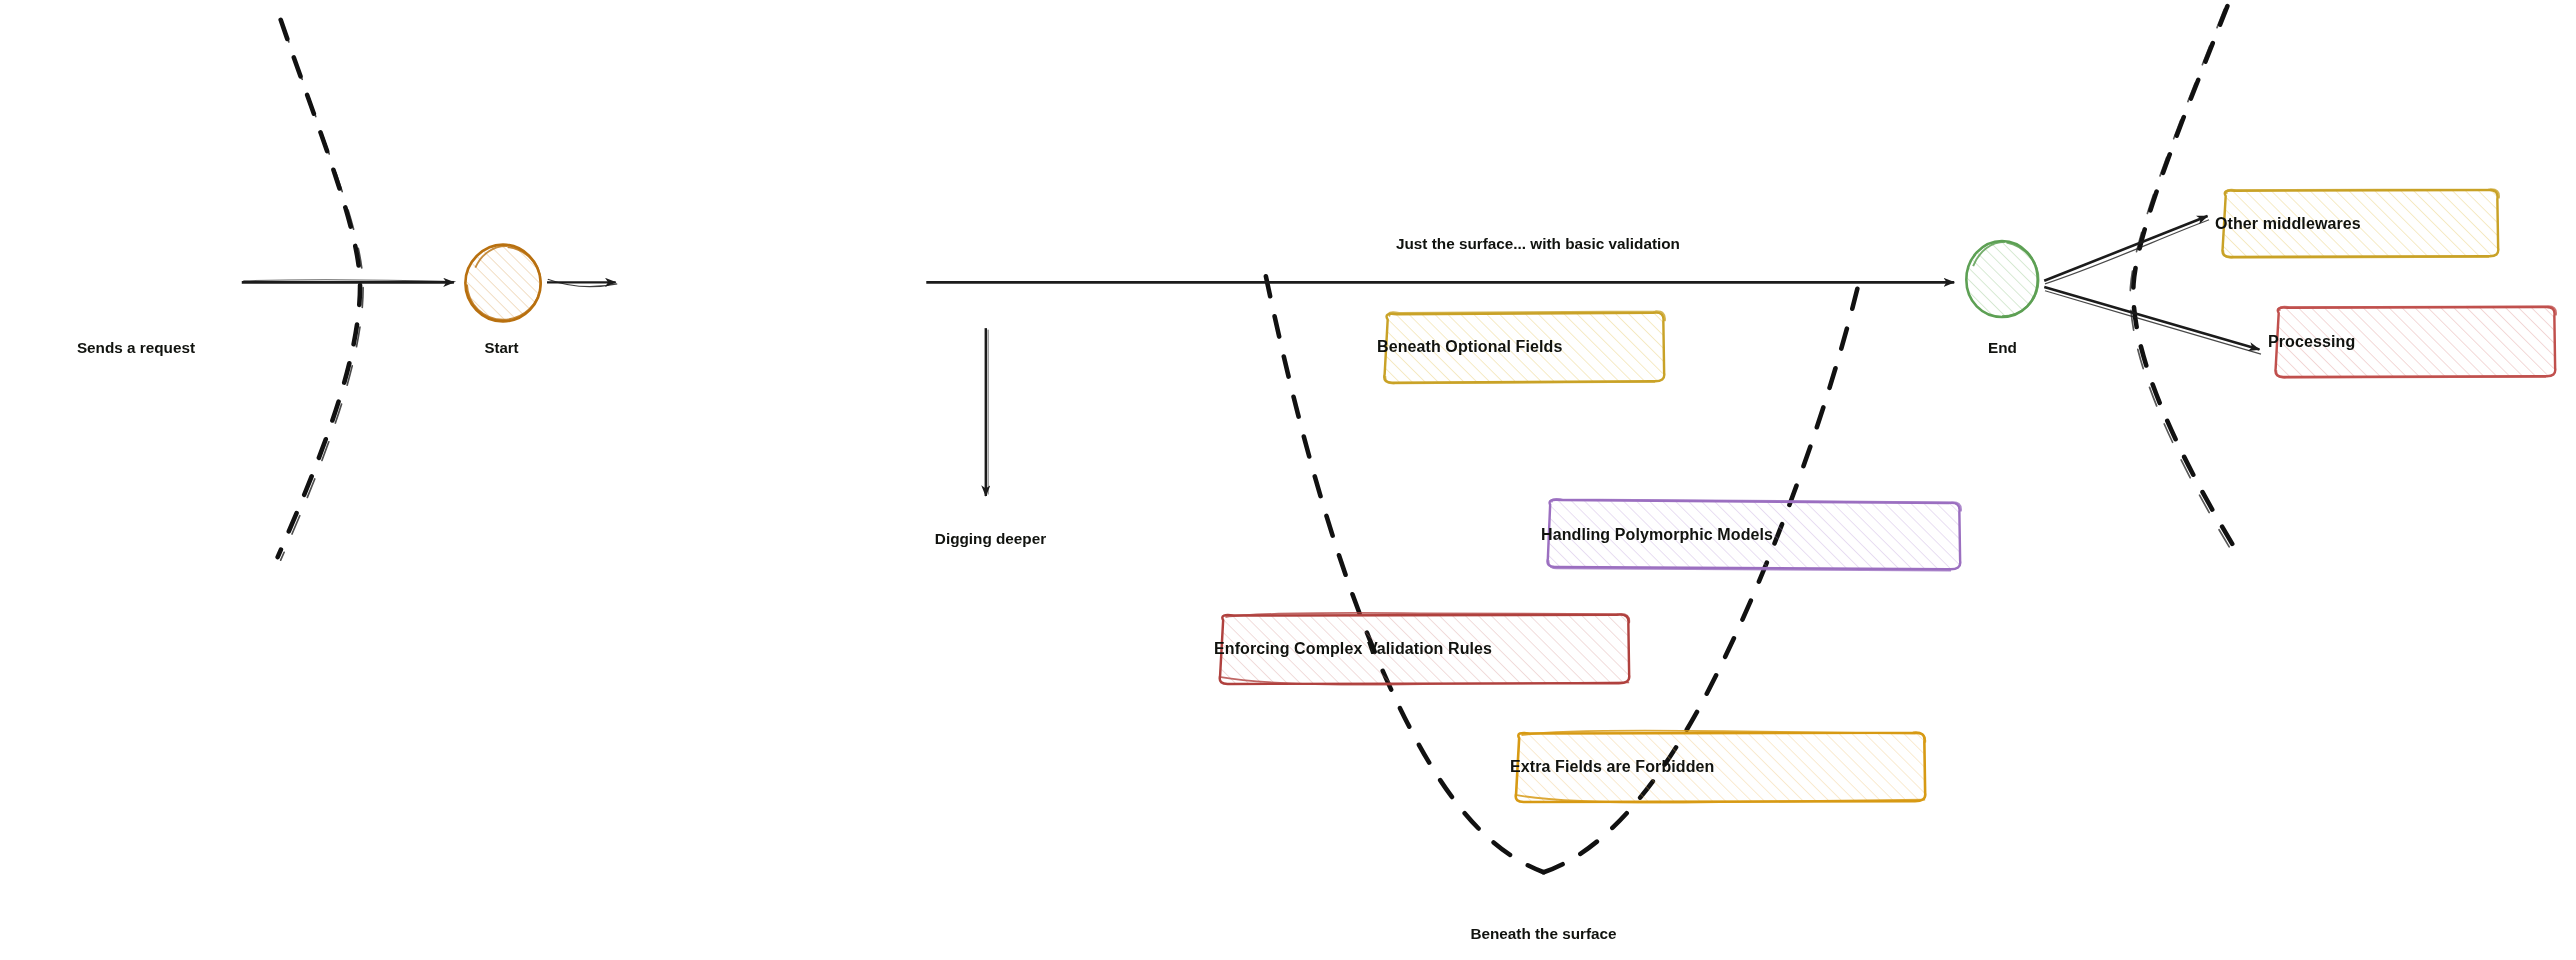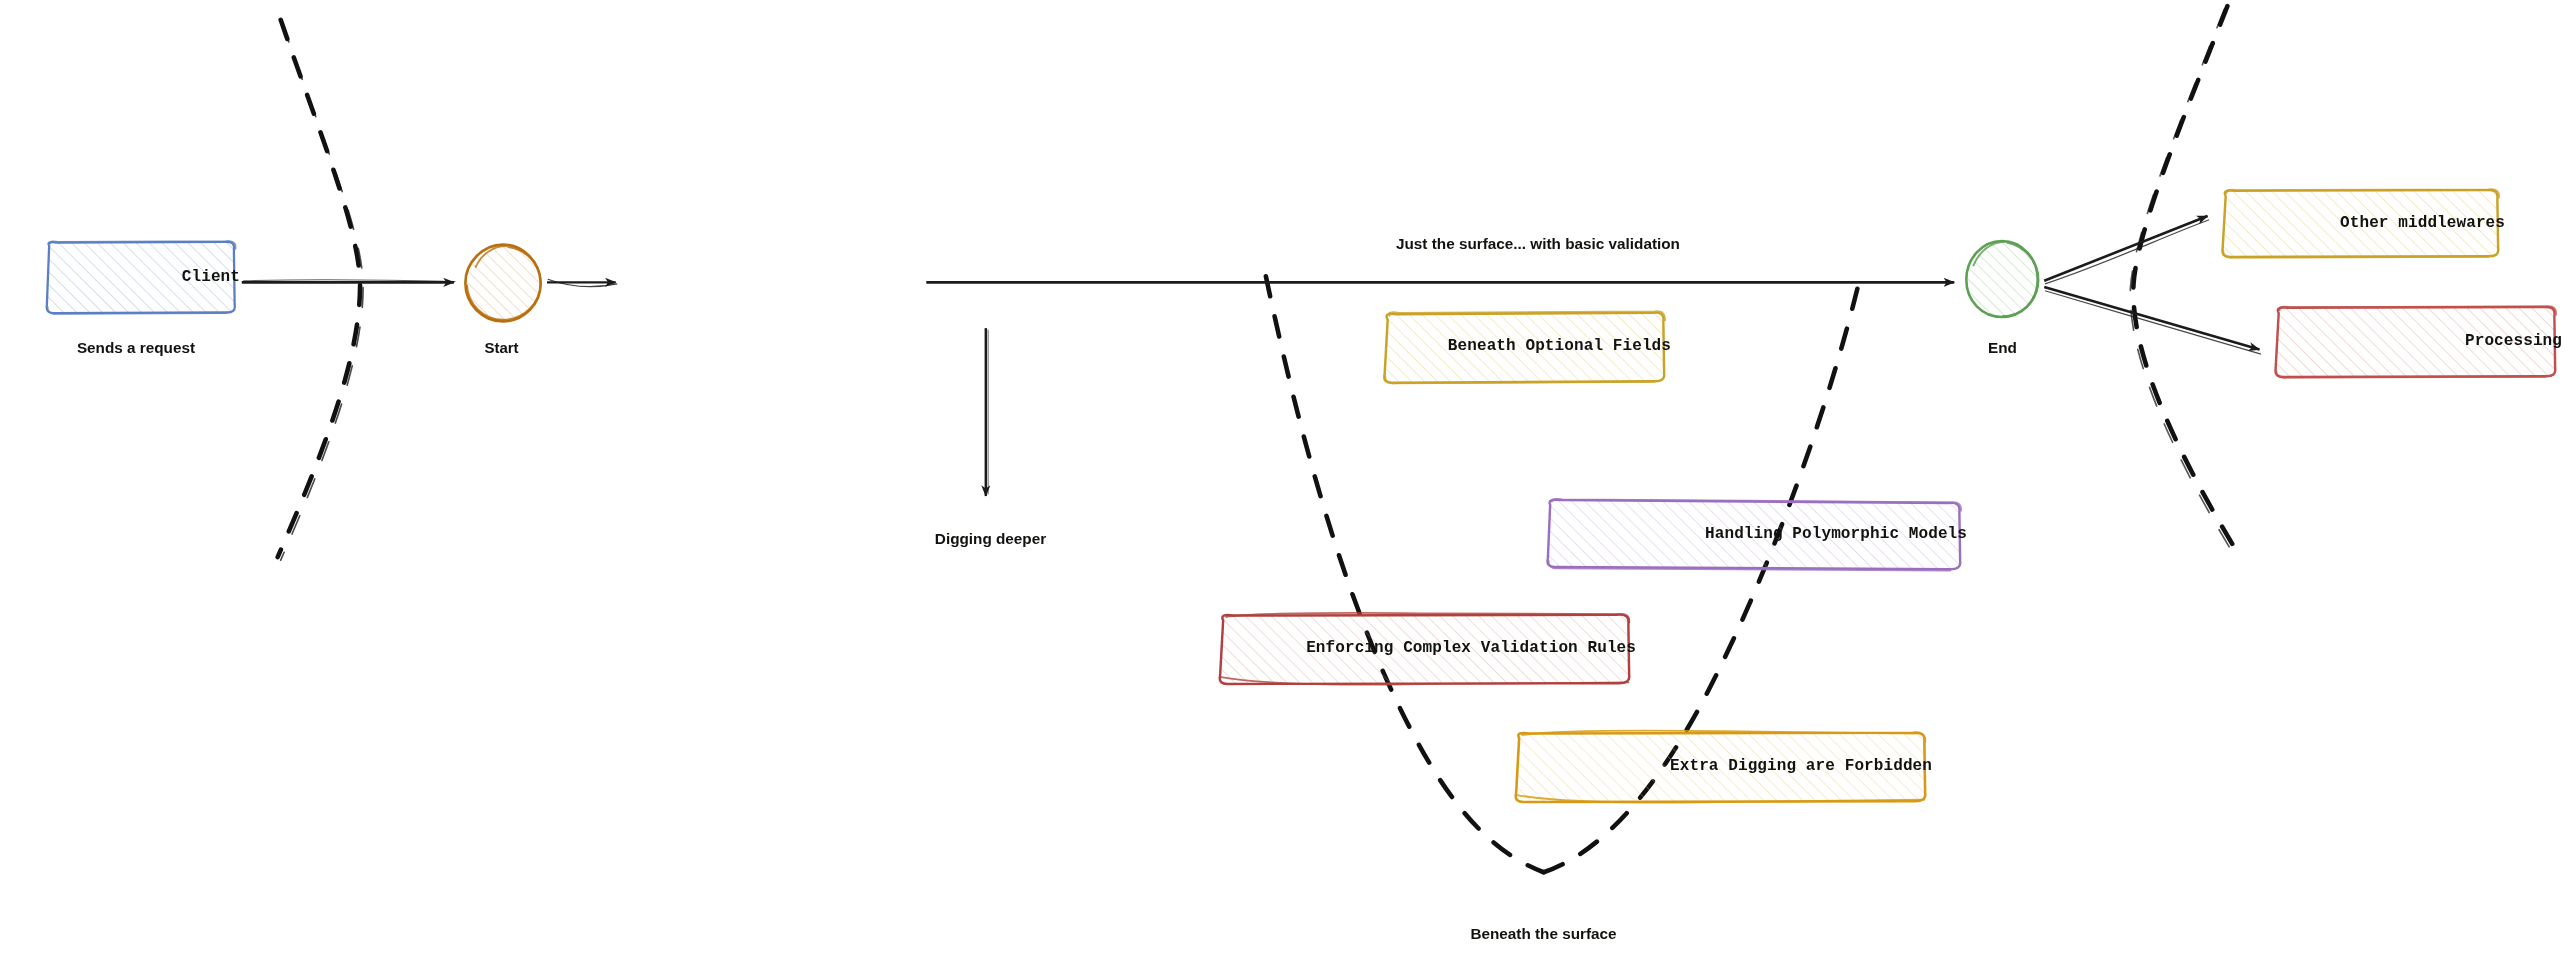--- a/index.html
+++ b/index.html
@@ -4,21 +4,21 @@
 <style>
   html,body{margin:0;padding:0;background:#ffffff;}
   body{
     width:2576px;height:960px;position:relative;overflow:hidden;
     font-family:"Liberation Sans",sans-serif;
   }
   #stage{position:absolute;inset:0;width:2576px;height:960px;}
   svg.layer{position:absolute;left:0;top:0;width:2576px;height:960px;overflow:visible;}
 
   
-  .node{position:absolute;box-sizing:border-box;display:flex;align-items:center;justify-content:flex-end;font-family:Liberation Mono, monospace;}
+  .node{position:absolute;box-sizing:border-box;display:flex;align-items:center;justify-content:flex-start;}
   .node .lbl{
     position:relative;z-index:3;font-weight:bold;color:#11130f;
     letter-spacing:0.1px;text-align:center;line-height:1.2;white-space:nowrap;
   }
   .node .shell{position:absolute;inset:0;z-index:1;}
   .node .shell svg{width:100%;height:100%;overflow:visible;}
 
   
   .caption{position:absolute;font-weight:bold;color:#11130f;white-space:nowrap;text-align:center;}
 
@@ -81,35 +81,20 @@
       <path d="M2678,376 L2960,458" fill="none" stroke="#1b1b1b" stroke-width="3.4" marker-end="url(#ah2)"></path>
       <path d="M2679,381 C2770,408 2880,440 2962,464" fill="none" stroke="#1b1b1b" stroke-width="1.6" opacity=".8"></path>
     </g>
 
     <g>
       <path d="M1291,430 L1291,650" fill="none" stroke="#1b1b1b" stroke-width="3.2" marker-end="url(#ah)"></path>
       <path d="M1294,432 L1294,648" fill="none" stroke="#1b1b1b" stroke-width="1.3" opacity=".7"></path>
     </g>
   </svg>
 
-  <div class="node" style="left:40px;top:238px;width:200px;height:79px;">
-    <span class="shell">
-      <svg viewBox="0 0 262 104" preserveAspectRatio="none">
-        <defs>
-          <pattern id="h-client" width="12" height="12" patternUnits="userSpaceOnUse" patternTransform="rotate(-45)">
-            <line x1="0" y1="0" x2="0" y2="12" stroke="#5b7fc4" stroke-width="1.6" opacity=".42"></line>
-          </pattern>
-        </defs>
-        <path d="M12,10 Q8,4 22,6 L243,5 Q256,4 254,16 L255,88 Q257,99 243,98 L20,99 Q7,100 9,88 Z" fill="url(#h-client)" stroke="#5b7fc4" stroke-width="3" stroke-linejoin="round"></path>
-        <path d="M14,8 Q10,3 24,5 L245,4 Q258,3 256,15" fill="none" stroke="#5b7fc4" stroke-width="2.2" opacity=".8"></path>
-        <path d="M10,90 Q9,101 22,100 L244,99" fill="none" stroke="#5b7fc4" stroke-width="2.2" opacity=".8"></path>
-      </svg>
-    </span>
-    <span class="lbl" style="font-size:16px;">Client</span>
-  </div>
 
   <div class="node" style="left:460px;top:240px;width:86px;height:86px;">
     <span class="shell">
       <svg viewBox="0 0 112 112">
         <defs>
           <pattern id="h-start" width="11" height="11" patternUnits="userSpaceOnUse" patternTransform="rotate(-45)">
             <line x1="0" y1="0" x2="0" y2="11" stroke="#d79a4a" stroke-width="1.7" opacity=".5"></line>
           </pattern>
         </defs>
         <path d="M56,6 C82,6 104,28 105,55 C106,83 83,106 56,106 C29,106 7,83 7,56 C7,29 30,6 56,6 Z" fill="url(#h-start)" stroke="#b8700f" stroke-width="3.4"></path>
@@ -222,21 +207,21 @@
         <defs>
           <pattern id="h-eff" width="12" height="12" patternUnits="userSpaceOnUse" patternTransform="rotate(-45)">
             <line x1="0" y1="0" x2="0" y2="12" stroke="#edb860" stroke-width="1.6" opacity=".48"></line>
           </pattern>
         </defs>
         <path d="M12,12 Q7,3 26,6 L528,5 Q545,3 543,17 L544,84 Q546,96 528,95 L20,96 Q5,97 8,85 Z" fill="url(#h-eff)" stroke="#d79a14" stroke-width="3.4" stroke-linejoin="round"></path>
         <path d="M15,8 Q70,0 280,3 L530,6 Q546,4 544,18" fill="none" stroke="#d79a14" stroke-width="2.4" opacity=".85"></path>
         <path d="M9,87 Q80,100 300,96 L544,93" fill="none" stroke="#d79a14" stroke-width="2.4" opacity=".85"></path>
       </svg>
     </span>
-    <span class="lbl" style="font-size:16px;">Extra Digging are Forbidden</span>
+    <span class="lbl" style="font-size:16px;">Extra Fields are Forbidden</span>
   </div>
 
   <div class="caption" style="left:0px;top:339px;width:272px;font-size:15.3px;">Sends a request</div>
 
   <div class="caption" style="left:387px;top:339px;width:229px;font-size:15px;">Start</div>
 
   <div class="caption" style="left:1888px;top:339px;width:229px;font-size:15.3px;">End</div>
 
   <div class="caption" style="left:876px;top:530px;width:229px;font-size:15.3px;">Digging deeper</div>
 

